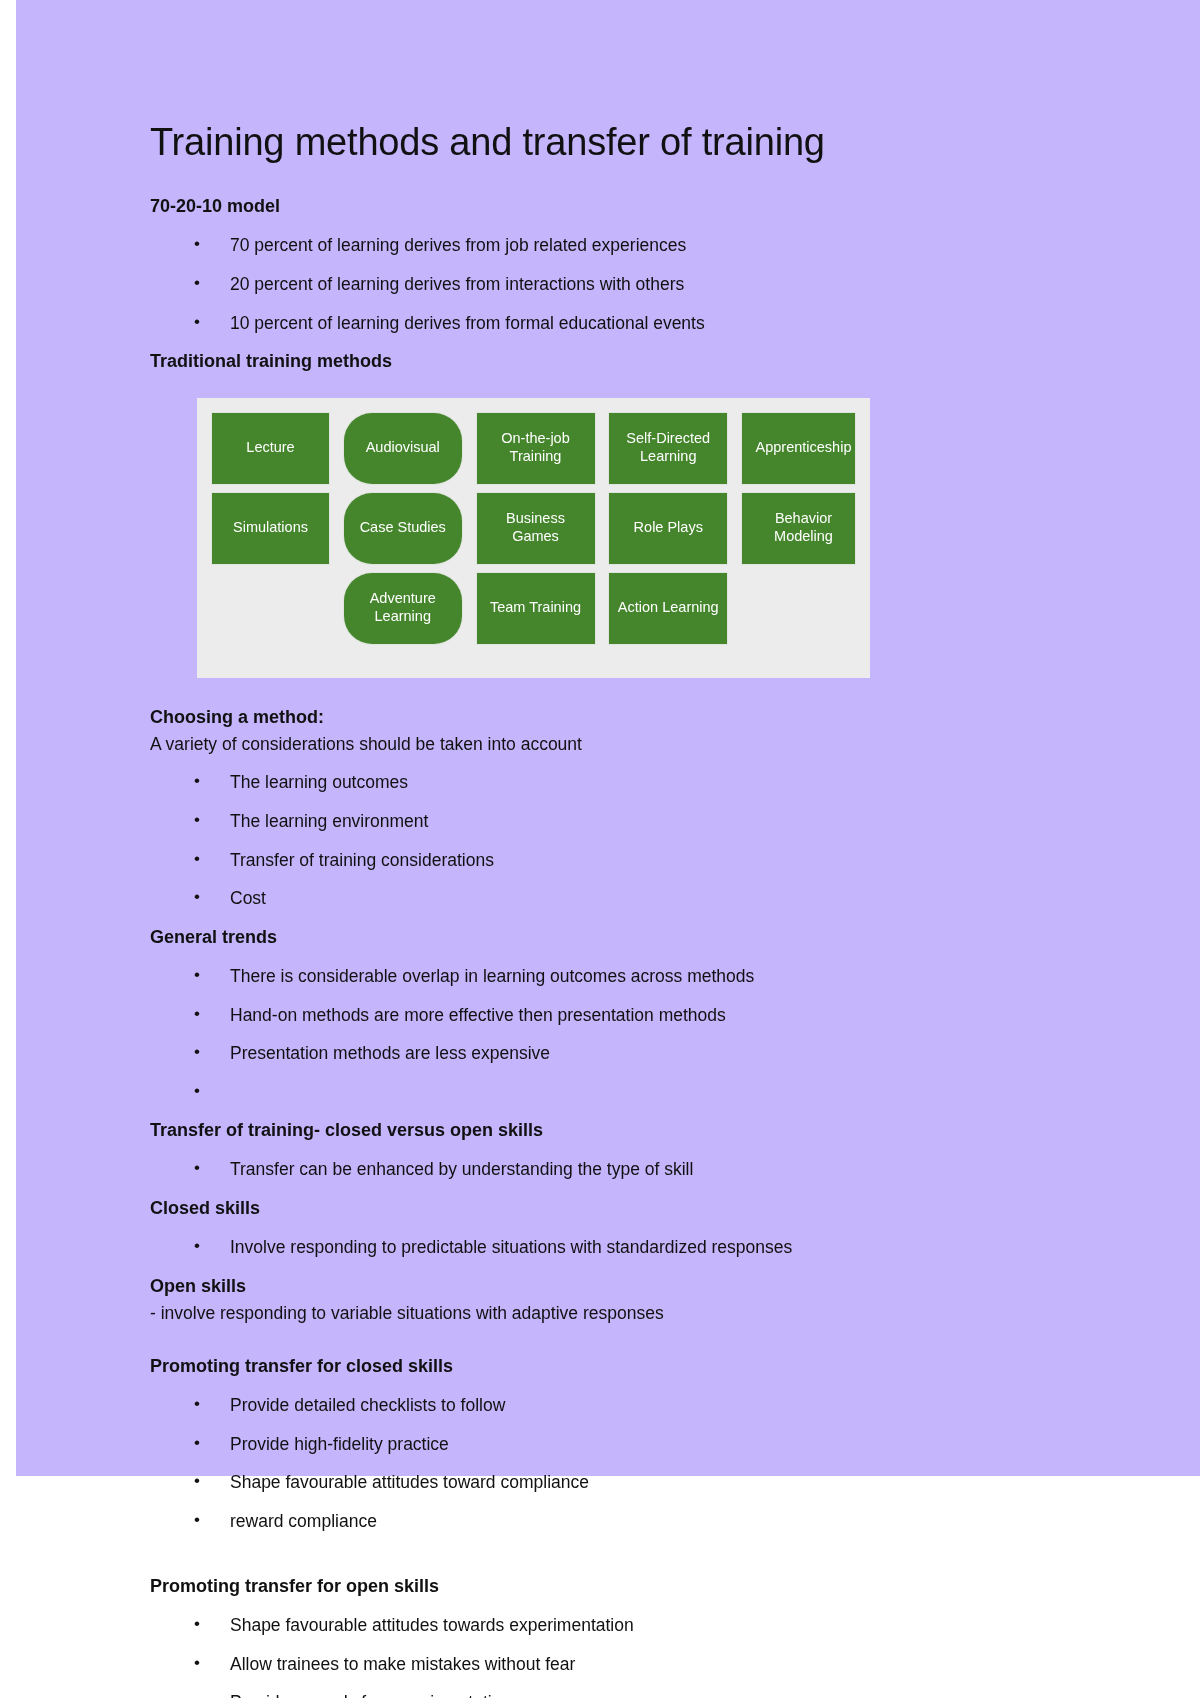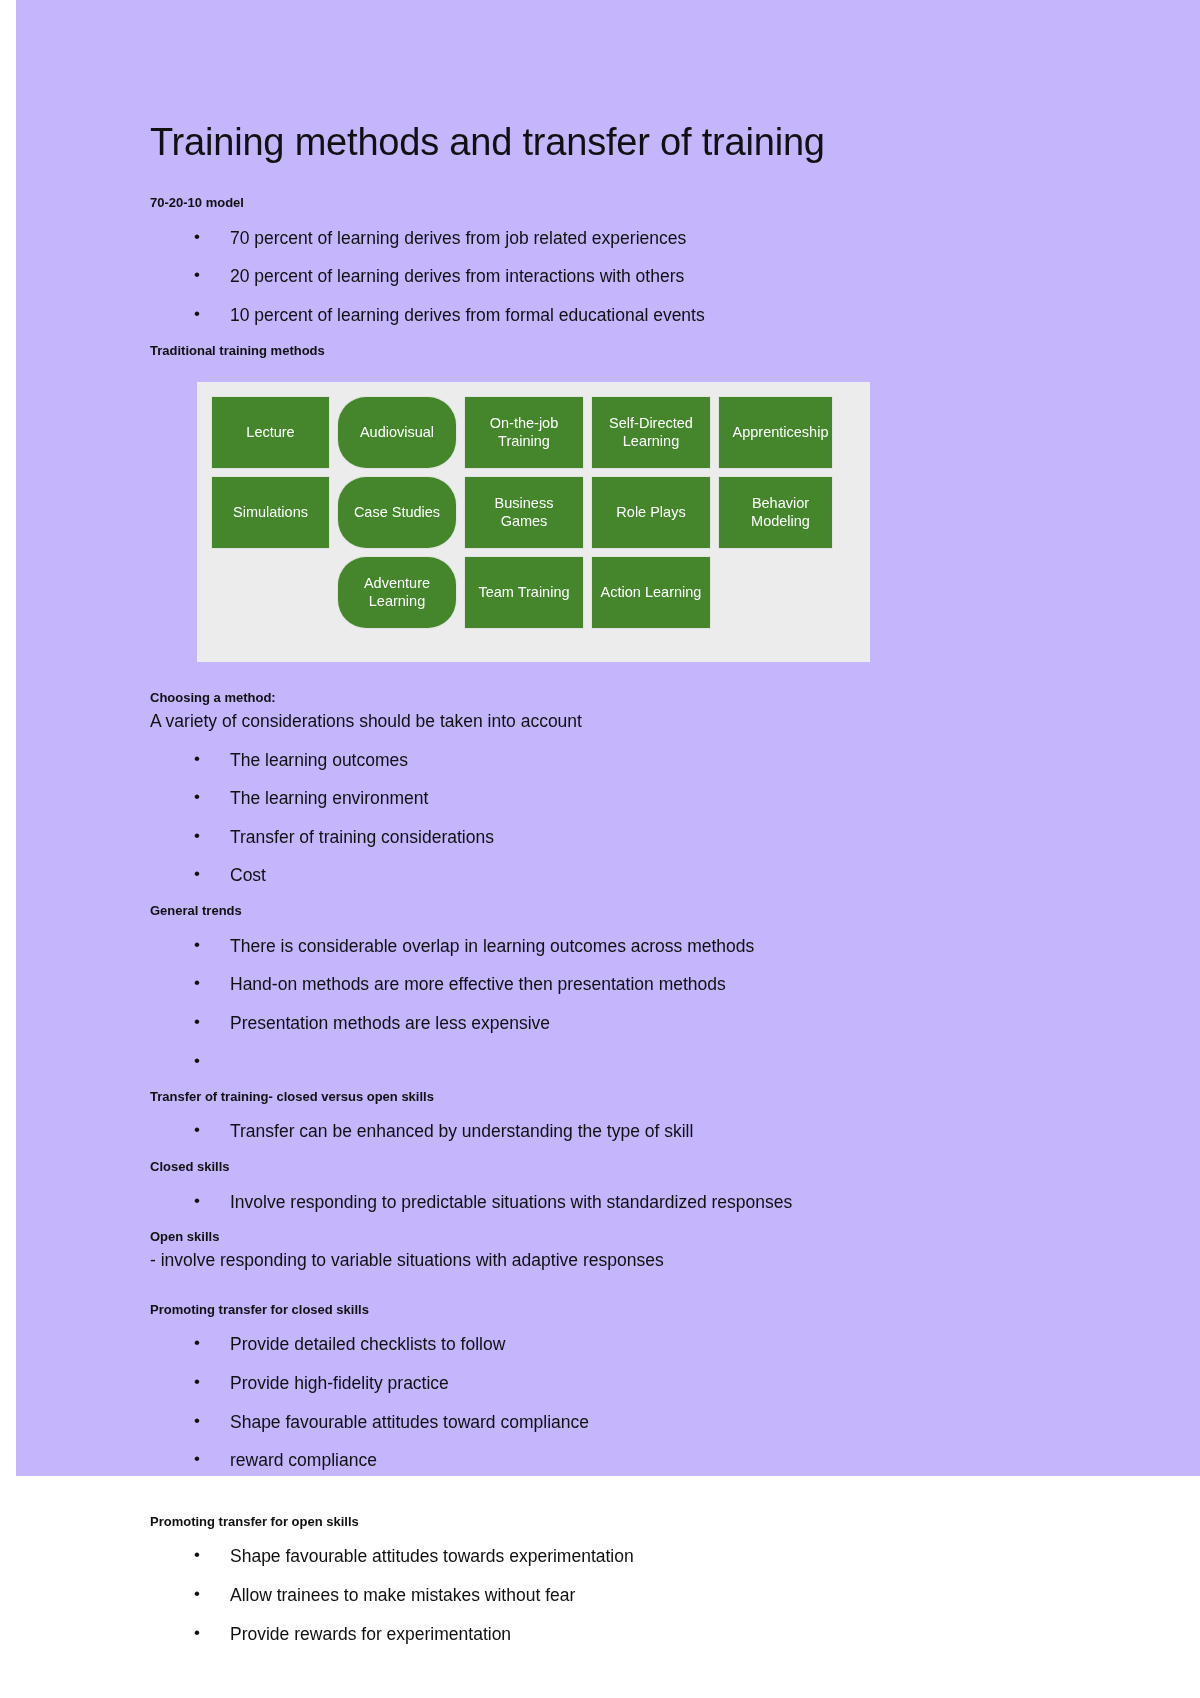--- a/index.html
+++ b/index.html
@@ -34,21 +34,21 @@
   h1.doc-title {
     font-size: 38px;
     font-weight: 400;
     letter-spacing: -0.2px;
     margin: 0 0 30px 0;
     line-height: 1.08;
     color: #111111;
   }
 
   .heading {
-    font-size: 13px;
+    font-size: 18px;
     font-weight: bold;
     line-height: 1.52;
     margin: 0;
     color: #111111;
   }
 
   .para {
     font-size: 17.5px;
     font-weight: normal;
     line-height: 1.52;
@@ -96,20 +96,21 @@
     left: 15px;
     top: 15px;
     width: 643px;
     display: flex;
     flex-direction: column;
     gap: 9px;
   }
   .drow {
     display: flex;
     gap: 9px;
+    justify-content: space-between;
   }
   .dbox {
     background: #45862d;
     color: #ffffff;
     font-size: 14.5px;
     line-height: 1.22;
     display: flex;
     align-items: center;
     justify-content: center;
     text-align: center;

